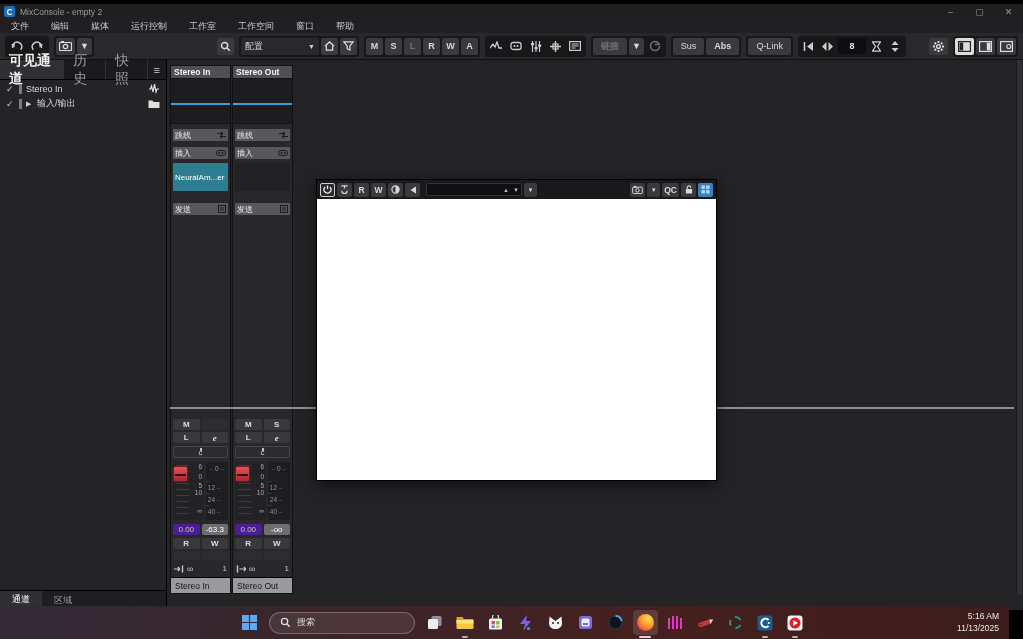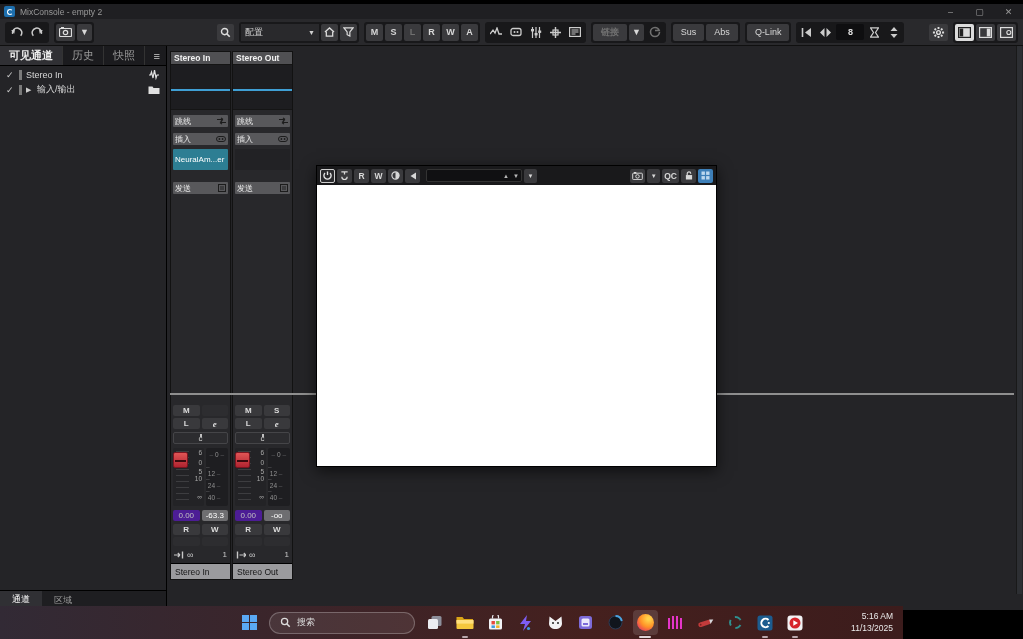--- a/index.html
+++ b/index.html
@@ -30,21 +30,21 @@
   .tfield { background:#0e0e10; color:#e0e0e0; border-radius:2px; height:16px; width:28px; display:flex; align-items:center; justify-content:center; font-weight:bold; }
   .cfg { width:78px; justify-content:space-between; display:flex; align-items:center; background:#29292c; height:17px; padding:0 4px; color:#d0d0d0; }
   .laybtn { background:#3a3a3d; border-radius:2px; height:17px; width:19px; display:flex; align-items:center; justify-content:center; }
   .laybtn.active { background:#dcdcdc; }
 
   .content { flex:1; display:flex; min-height:0; }
 
   
   .leftpanel { width:167px; background:#242427; border-right:1px solid #000; display:flex; flex-direction:column; }
   .lp-tabs { height:20px; background:#1b1b1e; display:flex; align-items:stretch; border-bottom:1px solid #000; }
-  .lp-tab { padding:0 9px; display:flex; align-items:center; color:#9a9a9a; border-right:1px solid #333; font-size:11px; }
+  .lp-tab { padding:0 9px; display:flex; align-items:center; color:#9a9a9a; border-right:1px solid #333; font-size:14px; }
   .lp-tab.active { background:#303034; color:#eee; font-weight:bold; }
   .lp-menu { margin-left:auto; display:flex; align-items:center; padding:0 6px; color:#ccc; font-size:11px; }
   .lp-row { display:flex; align-items:center; height:13px; margin:2px 6px 0 6px; gap:4px; color:#d8d8d8; }
   .lp-check { color:#ccc; font-size:9px; width:9px; }
   .lp-bar { width:3px; height:10px; background:#7a7a7a; }
   .lp-exp { color:#ccc; font-size:7px; width:7px; }
   .lp-name { flex:1; font-size:9px; }
   .lp-spacer { flex:1; }
   .lp-bottabs { height:20px; display:flex; border-top:1px solid #000; background:#1e1e21; }
   .lp-bottab { padding:0 12px; display:flex; align-items:center; color:#9a9a9a; font-size:9px; }
@@ -55,21 +55,21 @@
   .divider { position:absolute; left:3px; right:9px; top:347px; height:2px; background:#8f8f8f; z-index:2; }
   .scrolledge { position:absolute; right:1px; top:0; bottom:16px; width:6px; background:#2d2f33; border-left:1px solid #191919; }
 
   .strips { position:absolute; left:3px; top:5px; width:124px; height:529px; display:flex; gap:1px; z-index:1; }
   .strip { width:61px; background:#28282b; border:1px solid #121212; display:flex; flex-direction:column; }
   .s-head { height:13px; background:#505053; color:#f2f2f2; font-weight:bold; font-size:8.5px; display:flex; align-items:center; padding-left:3px; border-bottom:1px solid #151515; flex:0 0 auto; }
   .s-pic { height:45px; background:#1d1d20; border-bottom:1px solid #151515; position:relative; flex:0 0 auto; }
   .s-pic::after { content:""; position:absolute; left:0; right:0; top:24px; height:2px; background:#3f9fd4; }
   .rackrow { height:12px; margin:0 2px; background:#58585b; border-radius:1px; display:flex; align-items:center; padding:0 2px; color:#ececec; font-size:8px; flex:0 0 auto; }
   .rackrow .ric { margin-left:auto; color:#222; font-size:8px; display:flex; }
-  .slot { height:21px; margin:0 2px; border-radius:1px; display:flex; align-items:center; padding:0 2px; font-size:8px; flex:0 0 auto; }
+  .slot { height:28px; margin:0 2px; border-radius:1px; display:flex; align-items:center; padding:0 2px; font-size:8px; flex:0 0 auto; }
   .slot.filled { background:#2d7e93; color:#fff; }
   .slot.empty { background:#222225; }
   .srow { display:flex; gap:2px; margin:0 2px; flex:0 0 auto; }
   .cell { flex:1; height:11px; background:#39393c; border-radius:2px; color:#dcdcdc; display:flex; align-items:center; justify-content:center; font-size:8px; font-weight:bold; }
   .cell.blank { background:#2d2d30; }
   .cell .ser { font-family:"Liberation Serif","DejaVu Serif",serif; font-style:italic; font-size:9px; }
   .pan { height:12px; margin:3px 2px 0 2px; background:#2c2c2f; border:1px solid #454548; border-radius:2px; position:relative; display:flex; align-items:flex-end; justify-content:center; color:#cfcfcf; font-size:8px; line-height:8px; flex:0 0 auto; }
   .ptick { position:absolute; top:1px; left:50%; width:2px; height:3px; background:#c0c0c0; transform:translateX(-50%); }
   .fadmeter { height:58px; margin:4px 2px 0 2px; display:flex; gap:2px; flex:0 0 auto; }
   .fader { width:31px; position:relative; background:#232326; border-radius:2px; }
@@ -99,21 +99,21 @@
   .p-toolbar { height:19px; background:#19191b; display:flex; align-items:center; padding:0 3px; gap:2px; flex:0 0 auto; }
   .pbtn { background:#3a3a3d; border-radius:2px; height:14px; min-width:15px; padding:0 2px; display:flex; align-items:center; justify-content:center; color:#d8d8d8; font-weight:bold; font-size:8.5px; }
   .pbtn.on { border:1px solid #cfcfcf; background:#2a2a2d; }
   .pfield { width:96px; height:13px; background:#101012; border:1px solid #333; border-radius:2px; margin-left:4px; display:flex; align-items:center; justify-content:flex-end; }
   .pfield .nav { color:#b8b8b8; font-size:6px; padding:0 2px; }
   .p-right { margin-left:auto; display:flex; gap:2px; align-items:center; }
   .pbtn.blue { background:#3d7fb8; }
   .p-body { flex:1; background:#fff; }
 
   
-  .taskbar { position:absolute; left:0; bottom:0; width:903px; height:33px;
+  .taskbar { position:absolute; left:0; bottom:0; width:1009px; height:33px;
              background:linear-gradient(90deg,#322a35 0%,#3c2429 35%,#45201e 65%,#3c1c1c 100%);
              display:flex; align-items:center; }
   .tb-left { width:234px; flex:0 0 auto; }
   .tb-start { width:26px; height:26px; display:flex; align-items:center; justify-content:center; border-radius:4px; }
   .tb-search { width:146px; height:22px; border-radius:11px; background:rgba(255,255,255,.08); border:1px solid rgba(255,255,255,.25); display:flex; align-items:center; gap:6px; padding:0 10px; color:#dcdcdc; margin:0 5px; }
   .tb-ic { width:25px; height:25px; margin:0 2.5px; display:flex; align-items:center; justify-content:center; position:relative; border-radius:4px; }
   .tb-ic .ind { position:absolute; bottom:-3px; left:50%; transform:translateX(-50%); width:6px; height:2px; border-radius:1px; background:#b9a8ad; }
   .tb-ic.activeapp { background:rgba(255,255,255,.13); }
   .tb-ic.activeapp .ind { width:12px; background:#e0d5d8; }
   .ff { width:17px; height:17px; border-radius:50%; background:radial-gradient(circle at 68% 28%, #ffd24a 8%, #ff9327 48%, #e3256b 92%); }
@@ -134,20 +134,30 @@
           <i></i>
         </span>
       <span class="t">MixConsole - empty 2</span>
       <div class="winbtns">
         <span class="winbtn">–</span>
         <span class="winbtn">▢</span>
         <span class="winbtn">✕</span>
       </div>
     </div>
 
+    <div class="menubar">
+      <span class="menuitem">文件</span>
+      <span class="menuitem">编辑</span>
+      <span class="menuitem">媒体</span>
+      <span class="menuitem">运行控制</span>
+      <span class="menuitem">工作室</span>
+      <span class="menuitem">工作空间</span>
+      <span class="menuitem">窗口</span>
+      <span class="menuitem">帮助</span>
+    </div>
 
     <div class="toolbar">
       <div class="tgroup">
         <span class="tbtn flat">
           <svg width="13" height="13" viewBox="0 0 14 14">
               <path d="M11.5 10.5a5 5 0 1 0-8.6-2" fill="none" stroke="#ccc" stroke-width="1.6"></path>
               <path d="M1.2 4.8l3.4 3.6.8-4.8z" fill="#ccc"></path>
             </svg>
         </span>
         <span class="tbtn flat">
@@ -242,21 +252,21 @@
         <span class="tbtn dd">▼</span>
         <span class="tbtn flat dim">
           <svg width="12" height="12" viewBox="0 0 12 12">
               <path d="M10.5 6A4.5 4.5 0 1 1 6 1.5c2 0 3.6 1.2 4.2 3H6" fill="none" stroke="#707070" stroke-width="1.6"></path>
             </svg>
         </span>
       </div>
 
       <div class="tgroup">
         <span class="tbtn txt" style="font-weight:normal">Sus</span>
-        <span class="tbtn txt" style="font-weight:normal">Abs</span>
+        <span class="tbtn txt" style="font-weight:bold">Abs</span>
       </div>
 
       <div class="tgroup">
         <span class="tbtn txt" style="font-weight:normal">Q-Link</span>
       </div>
 
       <div class="tgroup">
         <span class="tbtn flat">
           <svg width="11" height="9" viewBox="0 0 11 9">
               <path d="M1.5 0v9" stroke="#ccc" stroke-width="1.6"></path>

